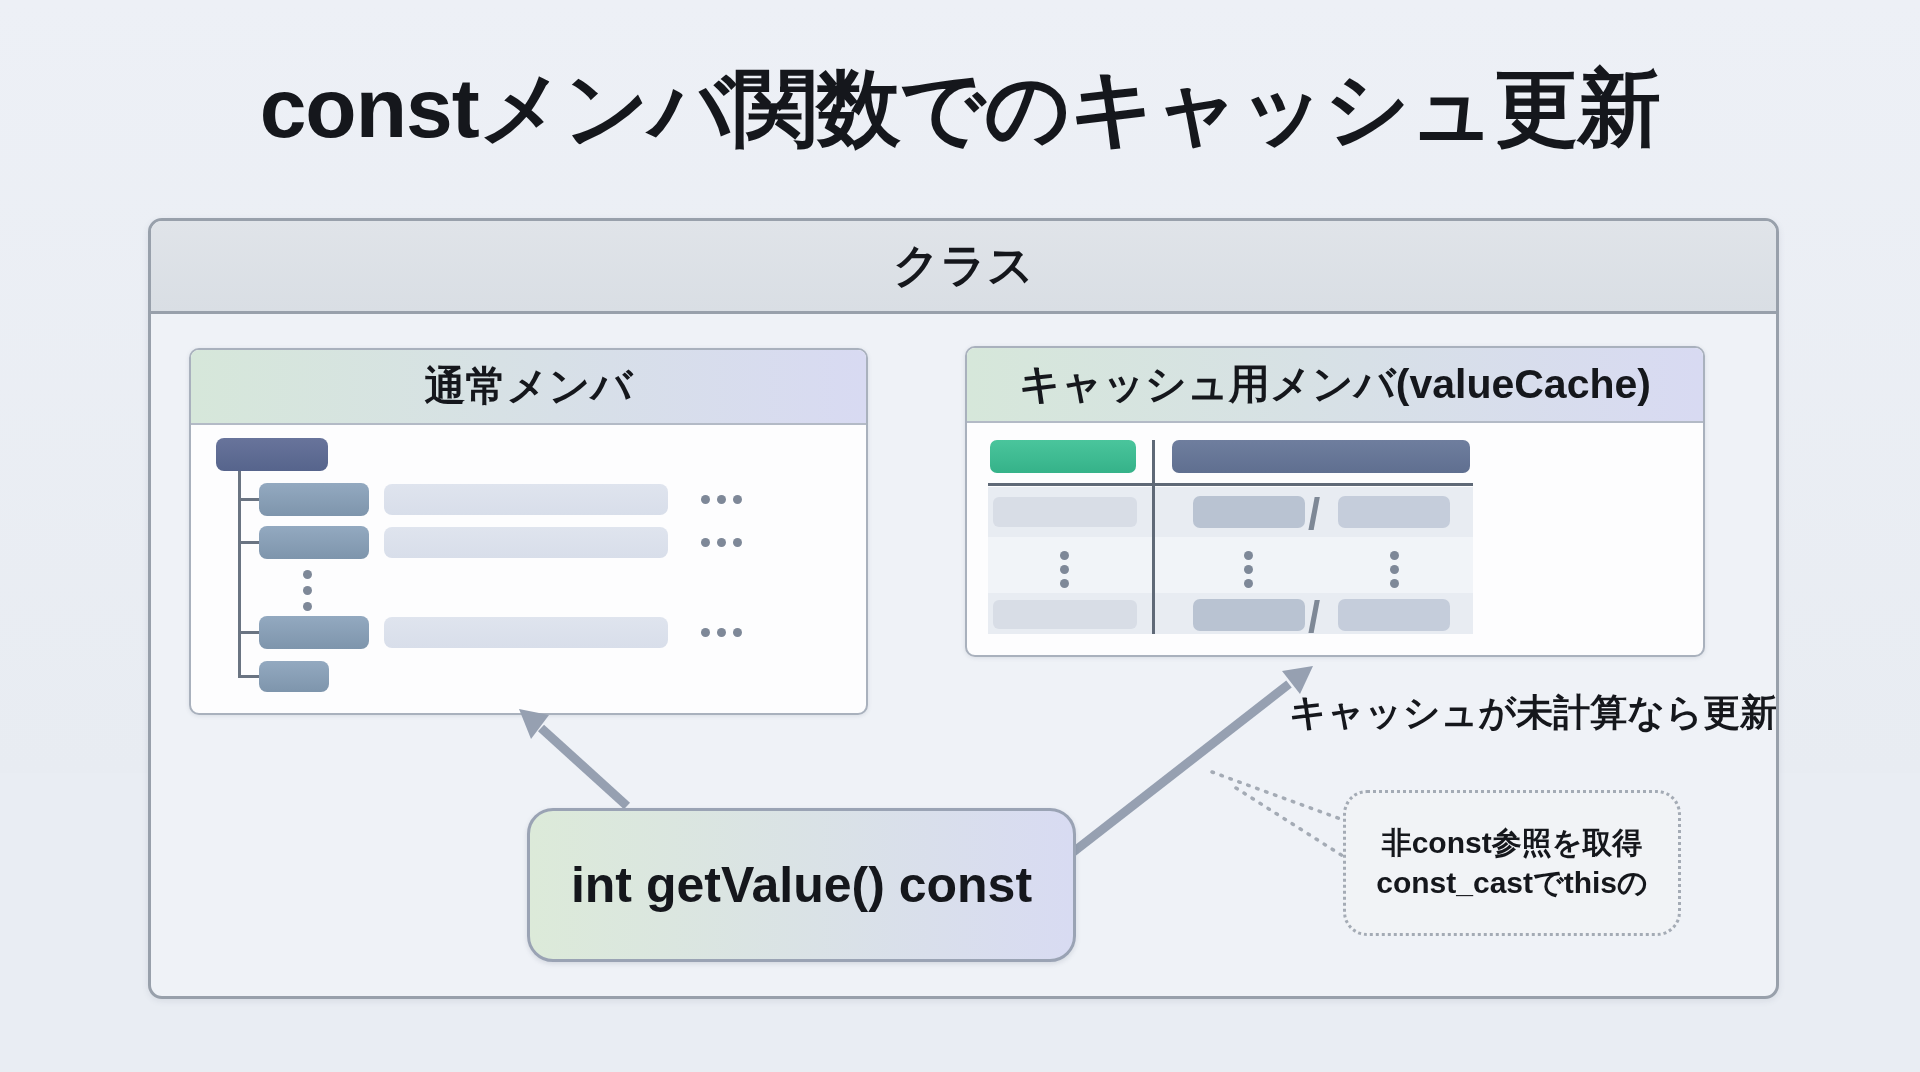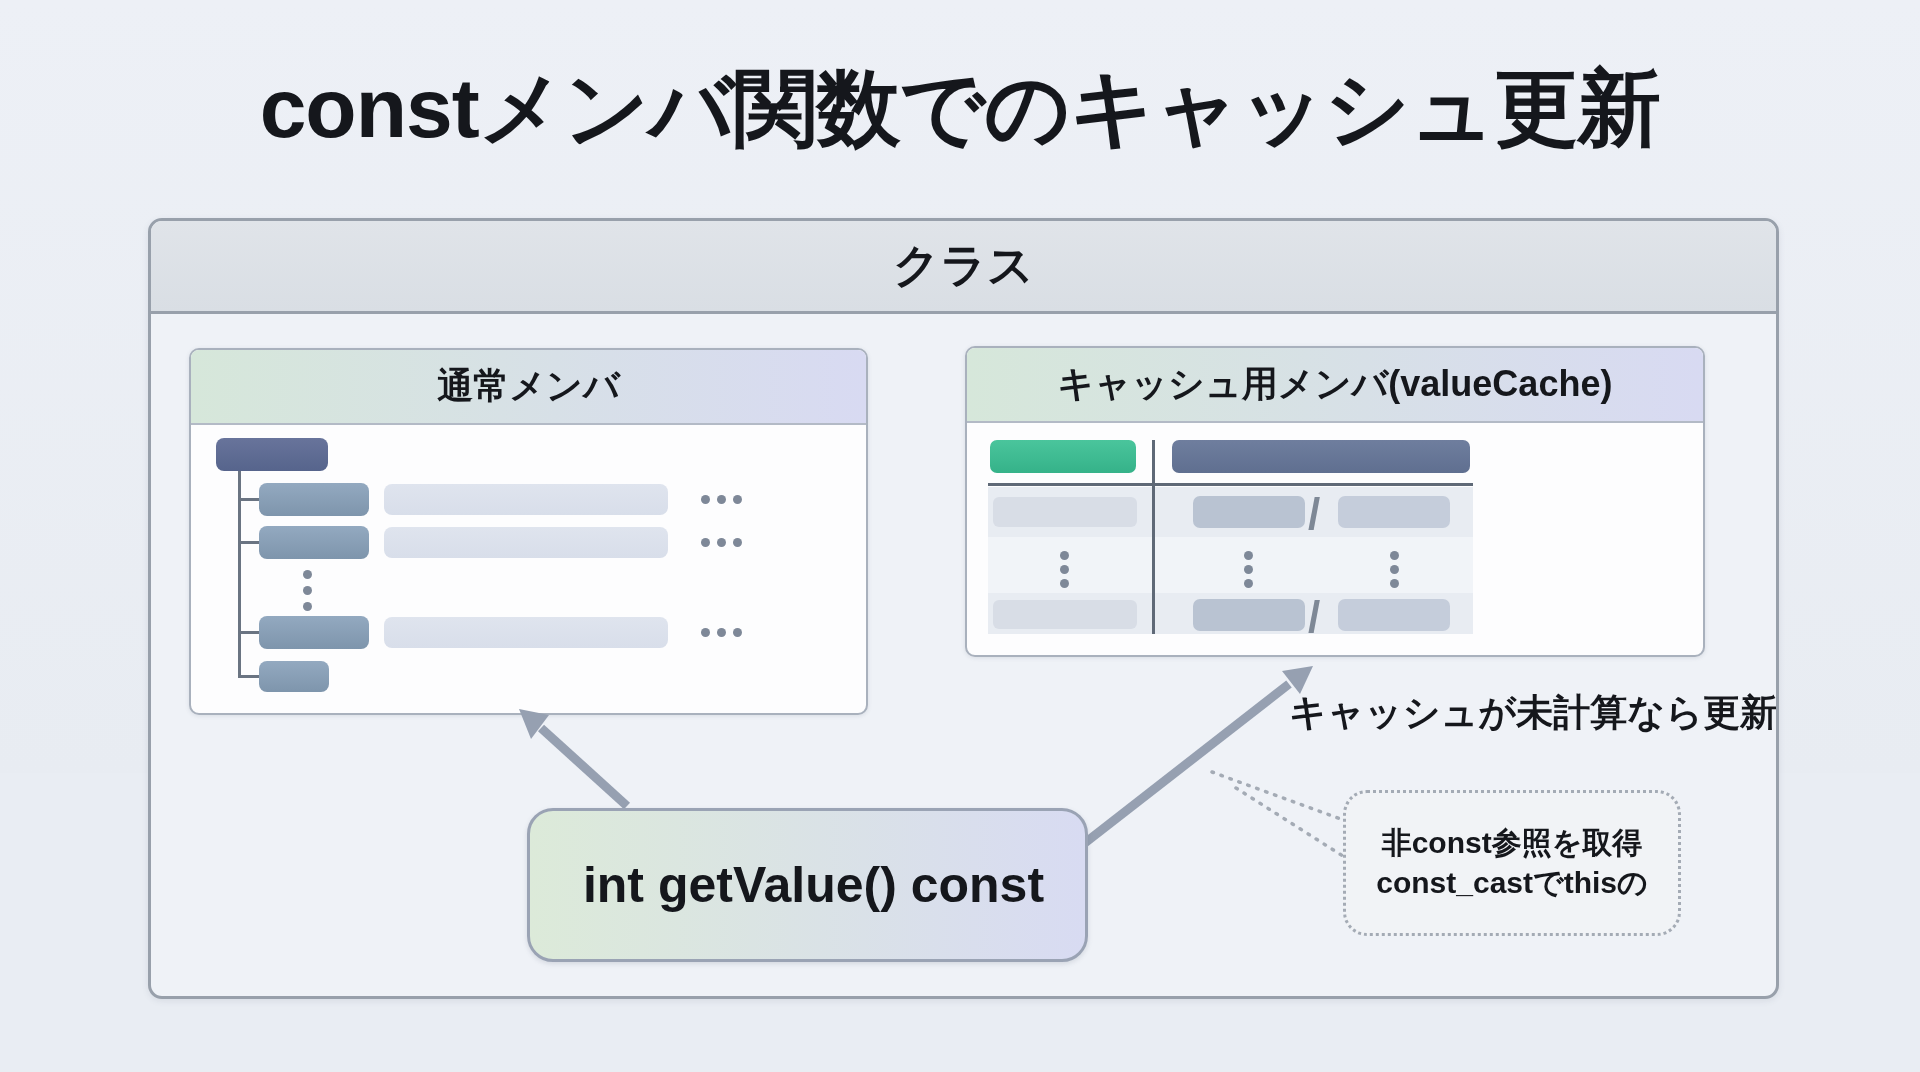--- a/index.html
+++ b/index.html
@@ -35,21 +35,21 @@
   .member-box{
     position:absolute;background:#fdfdfe;
     border:2.5px solid #a9b1bd;border-radius:10px;
     box-shadow:0 1px 4px rgba(90,100,120,.15);
   }
   .member-box .mb-header{
     position:absolute;left:0;top:0;width:100%;height:73px;
     background:linear-gradient(90deg,#d6e7da,#d8daf2);
     border-bottom:2px solid #b3bac6;border-radius:8px 8px 0 0;
     display:flex;align-items:center;justify-content:center;
-    font-size:36px;font-weight:800;white-space:nowrap;
+    font-size:41px;font-weight:800;white-space:nowrap;
   }
   .box-left{left:38px;top:127px;width:675px;height:363px;}
   .box-right{left:814px;top:125px;width:736px;height:307px;}
 
   
   .node{position:absolute;border-radius:8px;}
   .node-root{background:linear-gradient(180deg,#68749b,#56648c);}
   .node-child{background:linear-gradient(180deg,#93a9c0,#7e95ac);}
   .gray-bar{position:absolute;background:linear-gradient(180deg,#dfe4ee,#d8deea);border-radius:8px;}
   .tree-line{position:absolute;background:#6a7482;}
@@ -67,21 +67,20 @@
   .slash{position:absolute;font-size:44px;font-weight:700;color:#7e8896;line-height:1;}
 
   
   .fn-box{
     position:absolute;left:527px;top:808px;width:543px;height:148px;
     background:linear-gradient(90deg,#dcead9,#d8dbf2);
     border:3.5px solid #9aa3b4;border-radius:26px;
     display:flex;align-items:center;justify-content:center;
     font-size:50px;font-weight:800;color:#15171c;
     box-shadow:0 2px 5px rgba(90,100,120,.18);
-    padding-left:12px;
   }
 
   
   .note{
     position:absolute;right:143px;top:688px;
     font-size:37px;font-weight:800;color:#15171c;white-space:nowrap;
   }
   .callout{
     position:absolute;left:1343px;top:790px;width:332px;height:140px;
     background:#f1f3f6;border:3px dotted #a4abb5;border-radius:24px;

